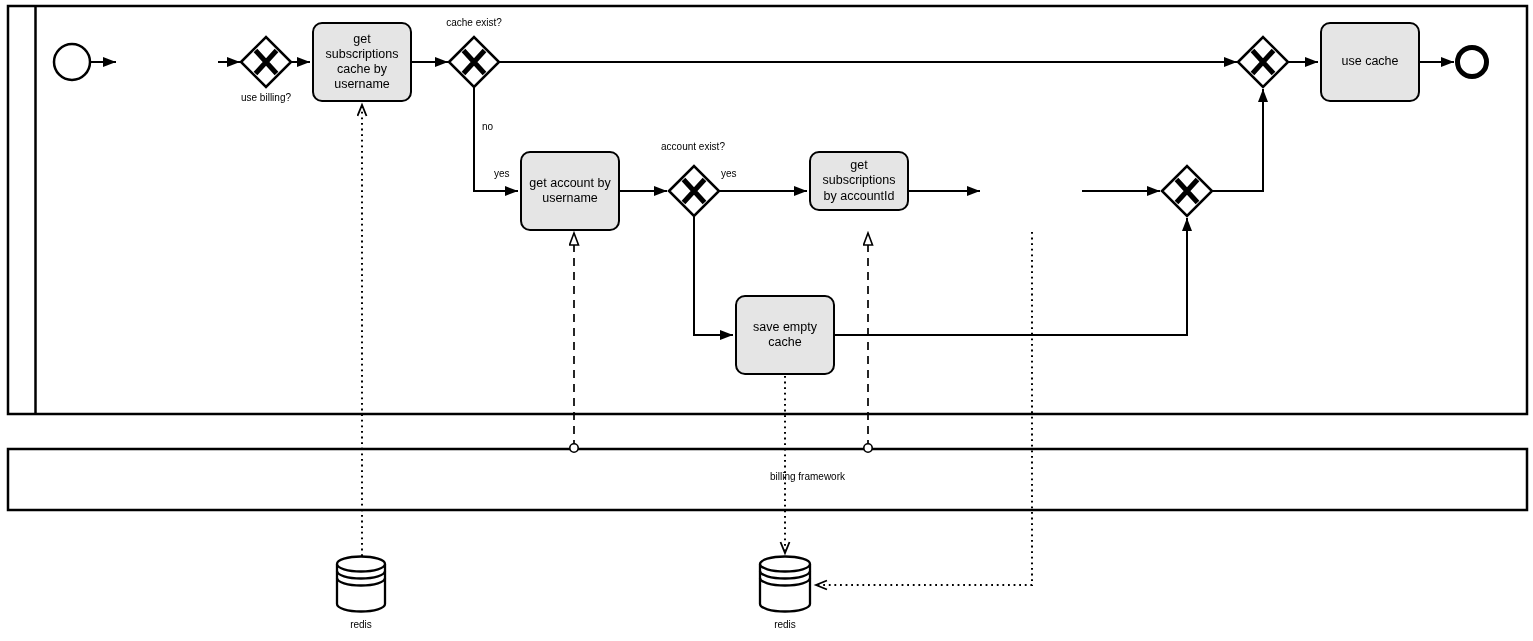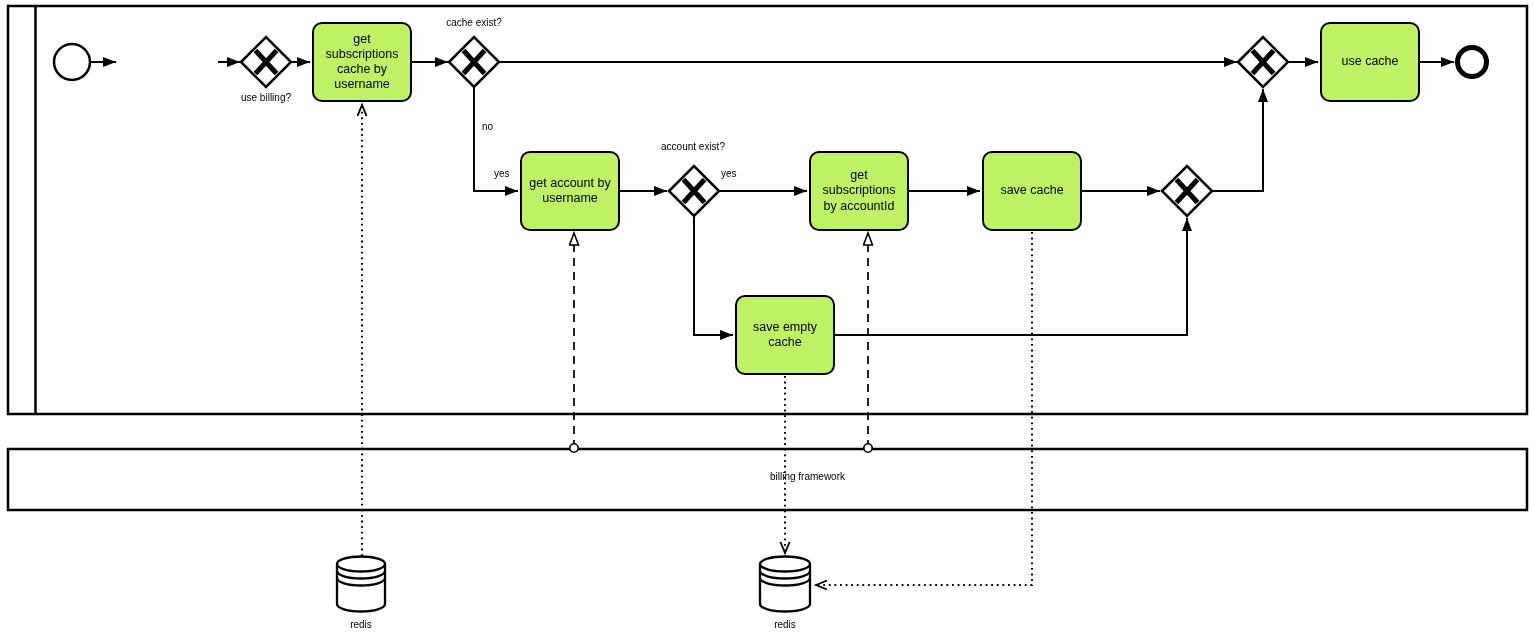--- a/index.html
+++ b/index.html
@@ -3,21 +3,21 @@
 <meta charset="utf-8">
 <style>
   html,body{margin:0;padding:0;background:#ffffff;}
   .stage{
     position:relative;width:1533px;height:641px;background:#ffffff;
     font-family:"Liberation Sans", sans-serif;color:#000;overflow:hidden;
   }
   .stage svg{position:absolute;left:0;top:0;z-index:1;}
   .task{
     position:absolute;box-sizing:border-box;z-index:2;
-    border:2.5px solid #000;border-radius:10px;background:#bef264;
+    border:2.5px solid #000;border-radius:10px;background:#e5e5e5;
     display:flex;align-items:center;justify-content:center;text-align:center;
     font-size:12.5px;line-height:1.22;padding:3px 5px;
   }
   .lbl{
     position:absolute;z-index:3;font-size:10px;line-height:1.1;white-space:nowrap;
   }
   .lbl.ctr{text-align:center;}
 </style>
 </head>
 <body>
@@ -119,25 +119,22 @@
       <path d="M760,578 A25,7.5 0 0 0 810,578" fill="none"></path>
     </g>
   </svg>
 
   <div class="task" style="left:312px;top:22px;width:100px;height:80px;">
     <span>get subscriptions cache by username</span>
   </div>
   <div class="task" style="left:520px;top:151px;width:100px;height:80px;">
     <span>get account by username</span>
   </div>
-  <div class="task" style="left:809px;top:151px;width:100px;height:80px;">
+  <div class="task" style="left:809px;top:151px;width:100px;height:60px;">
     <span>get subscriptions by accountId</span>
-  </div>
-  <div class="task" style="left:982px;top:151px;width:100px;height:80px;">
-    <span>save cache</span>
   </div>
   <div class="task" style="left:735px;top:295px;width:100px;height:80px;justify-content:flex-end;">
     <span>save empty cache</span>
   </div>
   <div class="task" style="left:1320px;top:22px;width:100px;height:80px;">
     <span>use cache</span>
   </div>
 
   <div class="lbl ctr" style="left:216px;top:92px;width:100px;">use billing?</div>
   <div class="lbl ctr" style="left:424px;top:17px;width:100px;">cache exist?</div>

